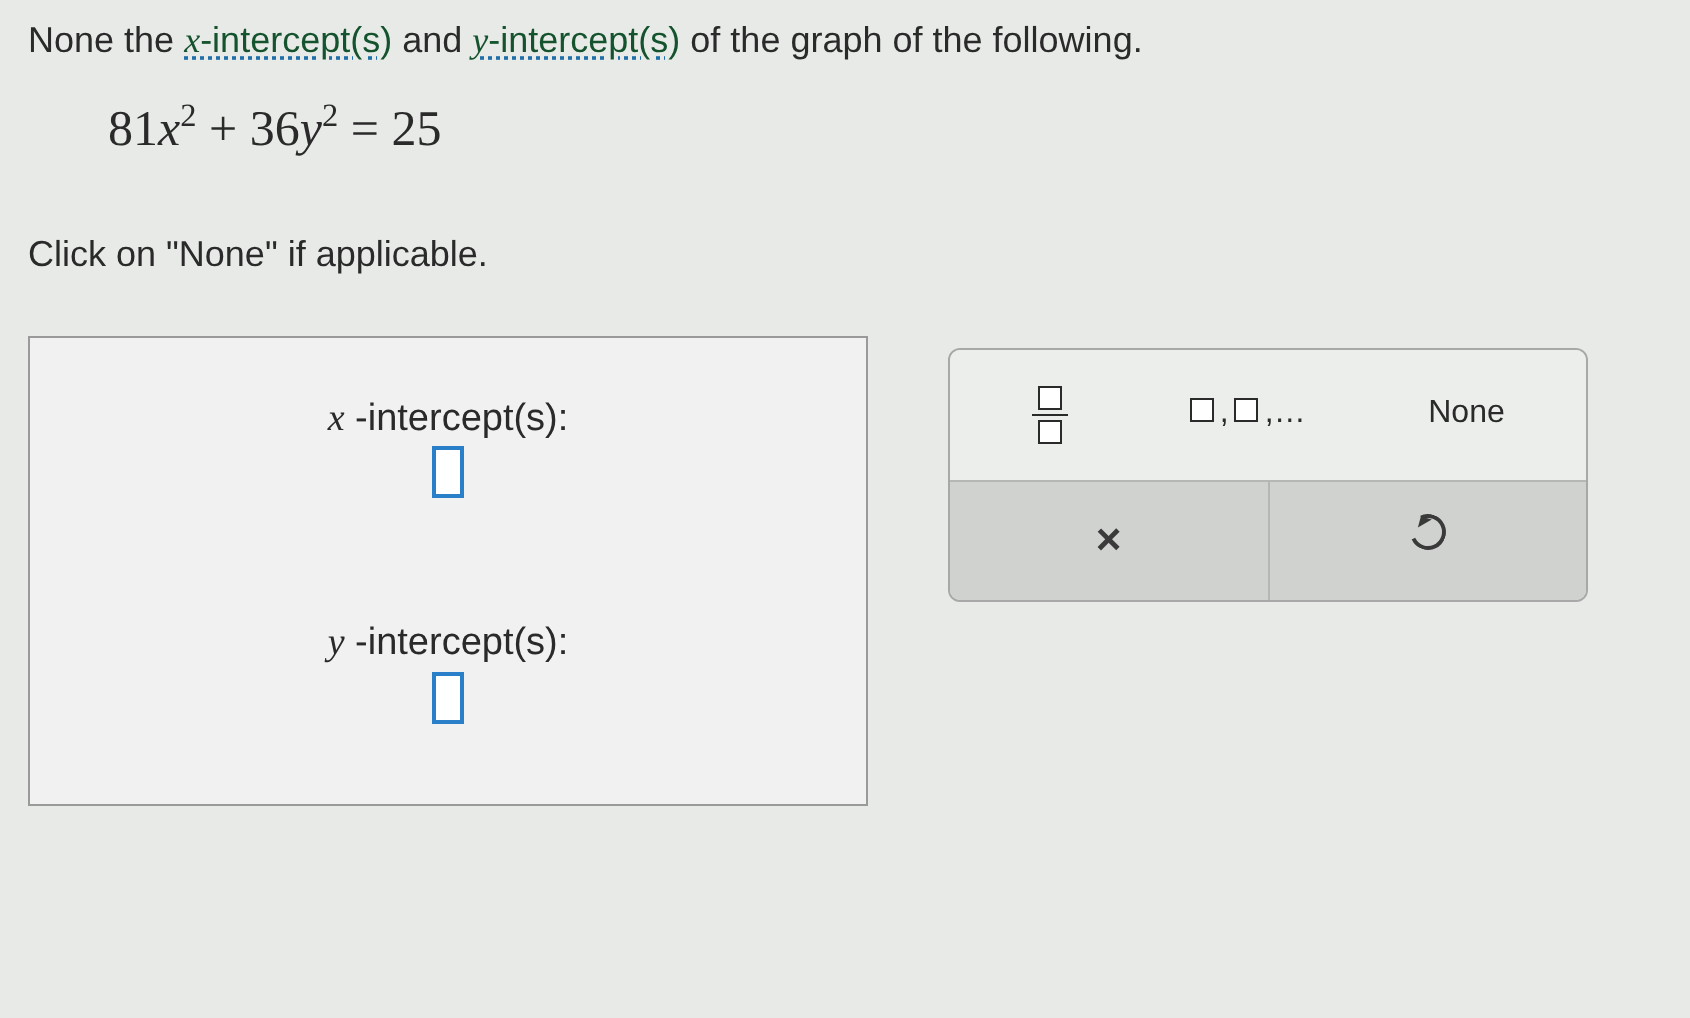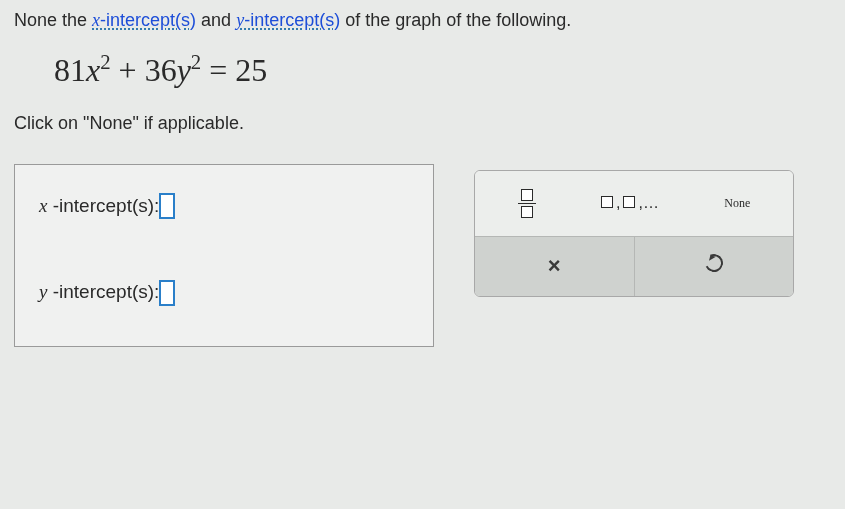--- a/index.html
+++ b/index.html
@@ -8,49 +8,50 @@
     height: 509px;
     font-family: Arial, Helvetica, sans-serif;
     background: #e8eae8;
     color: #2a2a2a;
     padding: 8px 14px;
     font-size: 18px;
     line-height: 1.4;
   }
   .prompt { margin-bottom: 12px; }
   .ul-link {
-    color: #1d4ed8;
+    color: #14532d;
     text-decoration: underline dotted;
     text-decoration-color: #1f6fa8;
     text-underline-offset: 3px;
   }
   .equation {
     font-family: "Times New Roman", serif;
-    font-size: 32px;
-    margin: 14px 0 18px 40px;
+    font-size: 25px;
+    margin: 14px 0 32px 40px;
   }
   .sup { font-size: 0.65em; vertical-align: super; }
   .instructions { margin-bottom: 28px; }
   .main-row {
     display: flex;
     gap: 40px;
     align-items: flex-start;
   }
   .answer-box {
     border: 1px solid #9a9a9a;
     background: #f0f1f0;
     width: 420px;
     padding: 28px 24px 40px 24px;
     display: flex;
     flex-direction: column;
     gap: 60px;
   }
   .answer-row {
     display: flex;
-    align-items: flex-end;
+    align-items: center;
+    flex-direction: column;
   }
   .answer-label {
     font-size: 19px;
     font-family: Arial, sans-serif;
   }
   .var-i { font-style: italic; font-family: "Times New Roman", serif; }
   .input-slot {
     width: 16px;
     height: 26px;
     border: 2px solid #2a7fc9;
@@ -88,22 +89,21 @@
     background: #2a2a2a;
     margin: 2px 0;
   }
   .list-btn {
     display: flex;
     align-items: baseline;
     gap: 2px;
     font-size: 16px;
   }
   .none-btn {
-    font-size: 12px;
-    font-family: Liberation Serif, serif;
+    font-size: 16px;
   }
   .tool-bottom {
     display: flex;
     background: #cfd2cf;
     border-top: 1px solid #b5b7b5;
   }
   .tool-bottom > div {
     flex: 1;
     text-align: center;
     padding: 14px 0;

